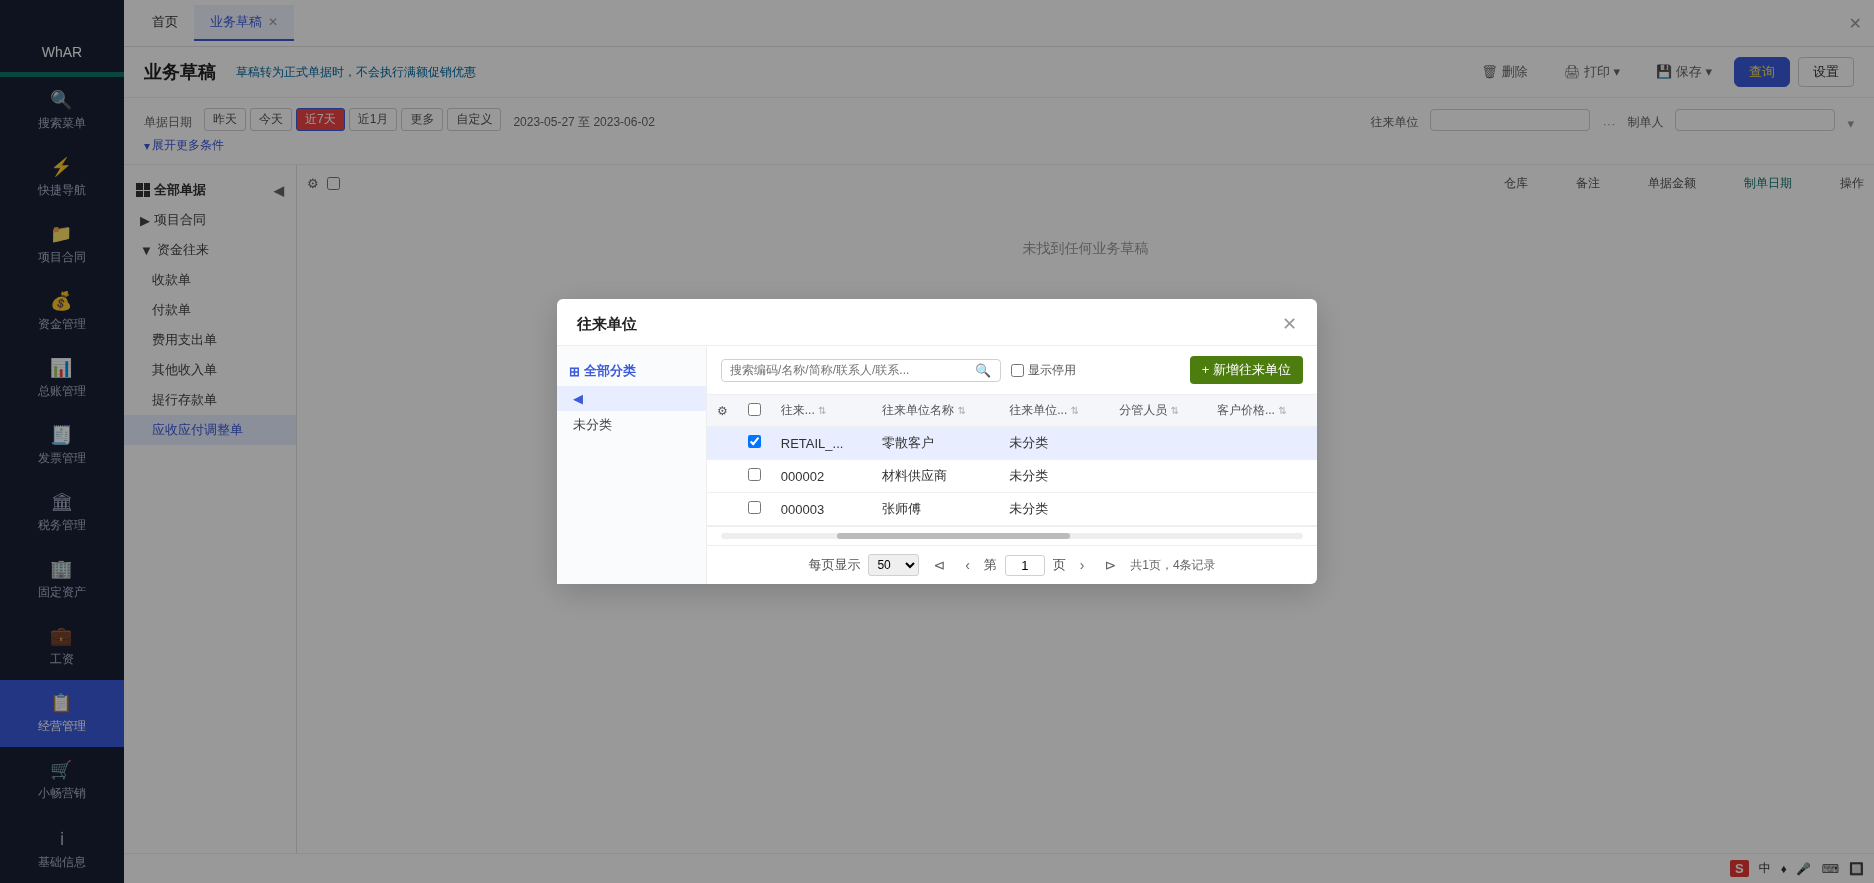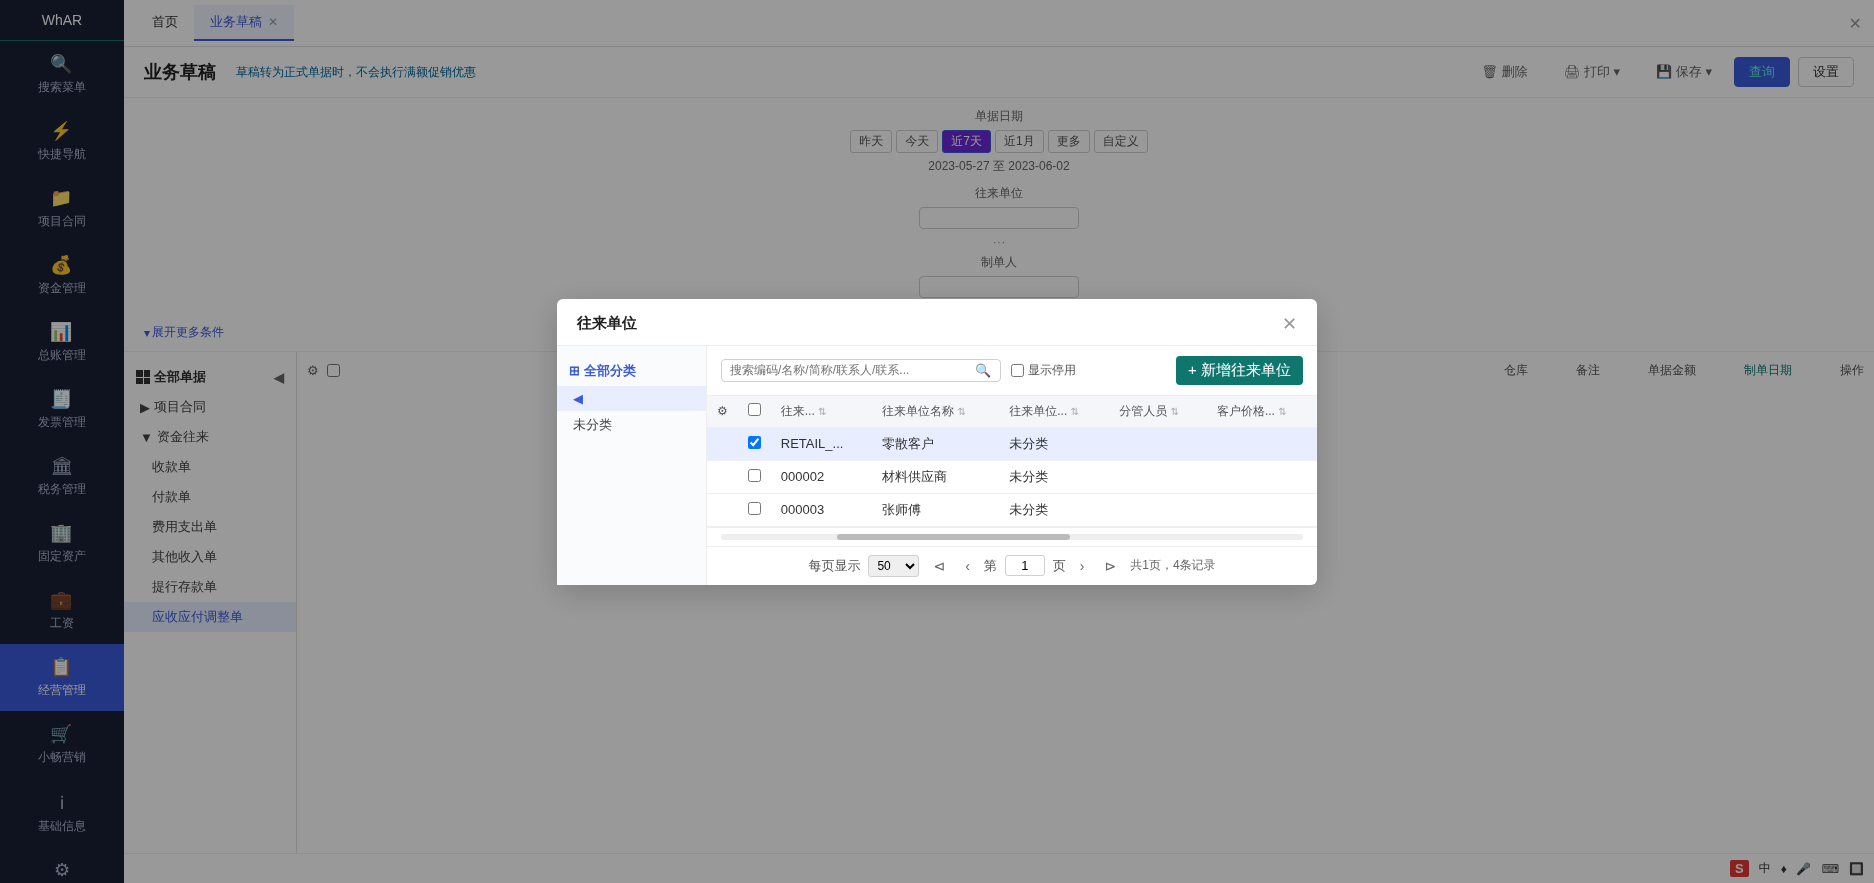--- a/index.html
+++ b/index.html
@@ -3,21 +3,21 @@
   <meta charset="utf-8">
   <style>
     * { box-sizing: border-box; margin: 0; padding: 0; font-family: "Microsoft YaHei", "PingFang SC", sans-serif; }
     body { background: #f0f2f5; width: 1874px; height: 883px; overflow: hidden; font-size: 13px; color: #333; }
 
     
     .app-layout { display: flex; height: 100%; }
 
     
     .sidebar { width: 124px; background: #1a2035; color: #fff; display: flex; flex-direction: column; flex-shrink: 0; }
-    .sidebar-logo { padding: 12px 9px; text-align: center; border-bottom: 1px solid #0f766e; }
+    .sidebar-logo { padding: 12px 9px; text-align: center; border-bottom: 5px solid #0f766e; margin-top: 32px; }
     .sidebar-logo span { font-size: 14px; color: #fff; }
     .sidebar-item { display: flex; flex-direction: column; align-items: center; padding: 12px 8px; cursor: pointer; color: #aab4cc; font-size: 12px; gap: 4px; }
     .sidebar-item.active { background: #3b5bdb; color: #fff; }
     .sidebar-item .icon { font-size: 18px; }
 
     
     .main-area { flex: 1; display: flex; flex-direction: column; overflow: hidden; }
 
     
     .top-tabs { background: #fff; border-bottom: 1px solid #e0e0e0; display: flex; align-items: center; height: 47px; padding: 0 12px; gap: 0; }
@@ -25,30 +25,30 @@
     .tab-item.active { color: #3b5bdb; border-bottom: 2px solid #3b5bdb; background: #f0f4ff; }
     .tab-item .tab-close { margin-left: 6px; color: #999; cursor: pointer; font-size: 12px; }
     .tab-home { color: #333; }
 
     
     .page-header { background: #fff; padding: 10px 20px; display: flex; align-items: center; gap: 12px; border-bottom: 1px solid #eee; }
     .page-title { font-size: 18px; font-weight: bold; color: #222; }
     .page-subtitle { font-size: 12px; color: #0369a1; margin-left: 8px; }
     .header-actions { margin-left: auto; display: flex; gap: 8px; }
     .btn { padding: 5px 14px; border-radius: 4px; font-size: 13px; cursor: pointer; border: 1px solid #d0d0d0; background: #fff; color: #333; }
-    .btn-primary { background: #3b5bdb; color: #5eead4; border-color: #3b5bdb; }
+    .btn-primary { background: #3b5bdb; color: #fde047; border-color: #3b5bdb; border-radius: 6px; }
     .btn-ghost { background: transparent; border: none; color: #666; }
 
     
     .filter-bar { background: #fff; padding: 10px 20px; border-bottom: 1px solid #eee; }
-    .filter-row { display: flex; align-items: center; gap: 5px; margin-bottom: 6px; flex-direction: column; }
+    .filter-row { display: flex; align-items: flex-end; gap: 12px; margin-bottom: 6px; }
     .filter-label { color: #666; font-size: 12px; white-space: nowrap; }
     .date-btns { display: flex; gap: 4px; }
     .date-btn { padding: 2px 8px; border-radius: 3px; font-size: 12px; cursor: pointer; border: 1px solid #d0d0d0; background: #fff; color: #555; }
-    .date-btn.active { background: #6d28d9; color: #fff; border-color: #3b5bdb; }
+    .date-btn.active { background: #ef4444; color: #fff; border-color: #3b5bdb; }
     .date-range { font-size: 12px; color: #666; }
     .filter-input { border: 1px solid #d0d0d0; border-radius: 4px; padding: 3px 8px; font-size: 12px; width: 160px; }
     .expand-btn { color: #3b5bdb; font-size: 12px; cursor: pointer; display: flex; align-items: center; gap: 2px; }
 
     
     .content-area { flex: 1; display: flex; overflow: hidden; background: #f5f6fa; }
 
     
     .left-panel { width: 173px; background: #fff; border-right: 1px solid #e0e0e0; padding: 10px 0; flex-shrink: 0; }
     .left-panel-header { display: flex; align-items: center; justify-content: space-between; padding: 6px 12px; font-size: 13px; font-weight: bold; }
@@ -76,21 +76,21 @@
     .dialog-cat-header { padding: 6px 12px; font-size: 13px; color: #3b5bdb; font-weight: bold; display: flex; align-items: center; gap: 4px; }
     .dialog-cat-item { padding: 5px 16px; font-size: 13px; color: #444; cursor: pointer; }
     .dialog-cat-item.active { background: #e8eeff; color: #3b5bdb; }
 
     
     .dialog-right { flex: 1; display: flex; flex-direction: column; overflow: hidden; }
     .dialog-toolbar { display: flex; align-items: center; padding: 10px 14px; gap: 10px; border-bottom: 1px solid #eee; }
     .search-box { display: flex; align-items: center; border: 1px solid #d0d0d0; border-radius: 4px; padding: 3px 8px; gap: 4px; flex: 1; max-width: 280px; }
     .search-box input { border: none; outline: none; font-size: 12px; width: 100%; background: transparent; }
     .checkbox-label { display: flex; align-items: center; gap: 4px; font-size: 12px; color: #555; }
-    .btn-add { background: #0f766e; color: #fff; border: none; border-radius: 4px; padding: 5px 12px; font-size: 15px; cursor: pointer; display: flex; align-items: center; gap: 4px; margin-left: auto; }
+    .btn-add { background: #4d7c0f; color: #fff; border: none; border-radius: 4px; padding: 5px 12px; font-size: 13px; cursor: pointer; display: flex; align-items: center; gap: 4px; margin-left: auto; }
 
     
     .dialog-table { flex: 1; overflow-y: auto; }
     table { width: 100%; border-collapse: collapse; font-size: 13px; }
     thead th { background: #f5f6fa; padding: 7px 10px; text-align: left; color: #555; font-weight: normal; border-bottom: 1px solid #eee; font-size: 12px; white-space: nowrap; }
     thead th .sort-icon { color: #aaa; font-size: 10px; }
     tbody tr { border-bottom: 1px solid #f0f0f0; cursor: pointer; }
     tbody tr.selected { background: #e8eeff; }
     tbody td { padding: 7px 10px; font-size: 13px; }
     .col-check { width: 30px; }

